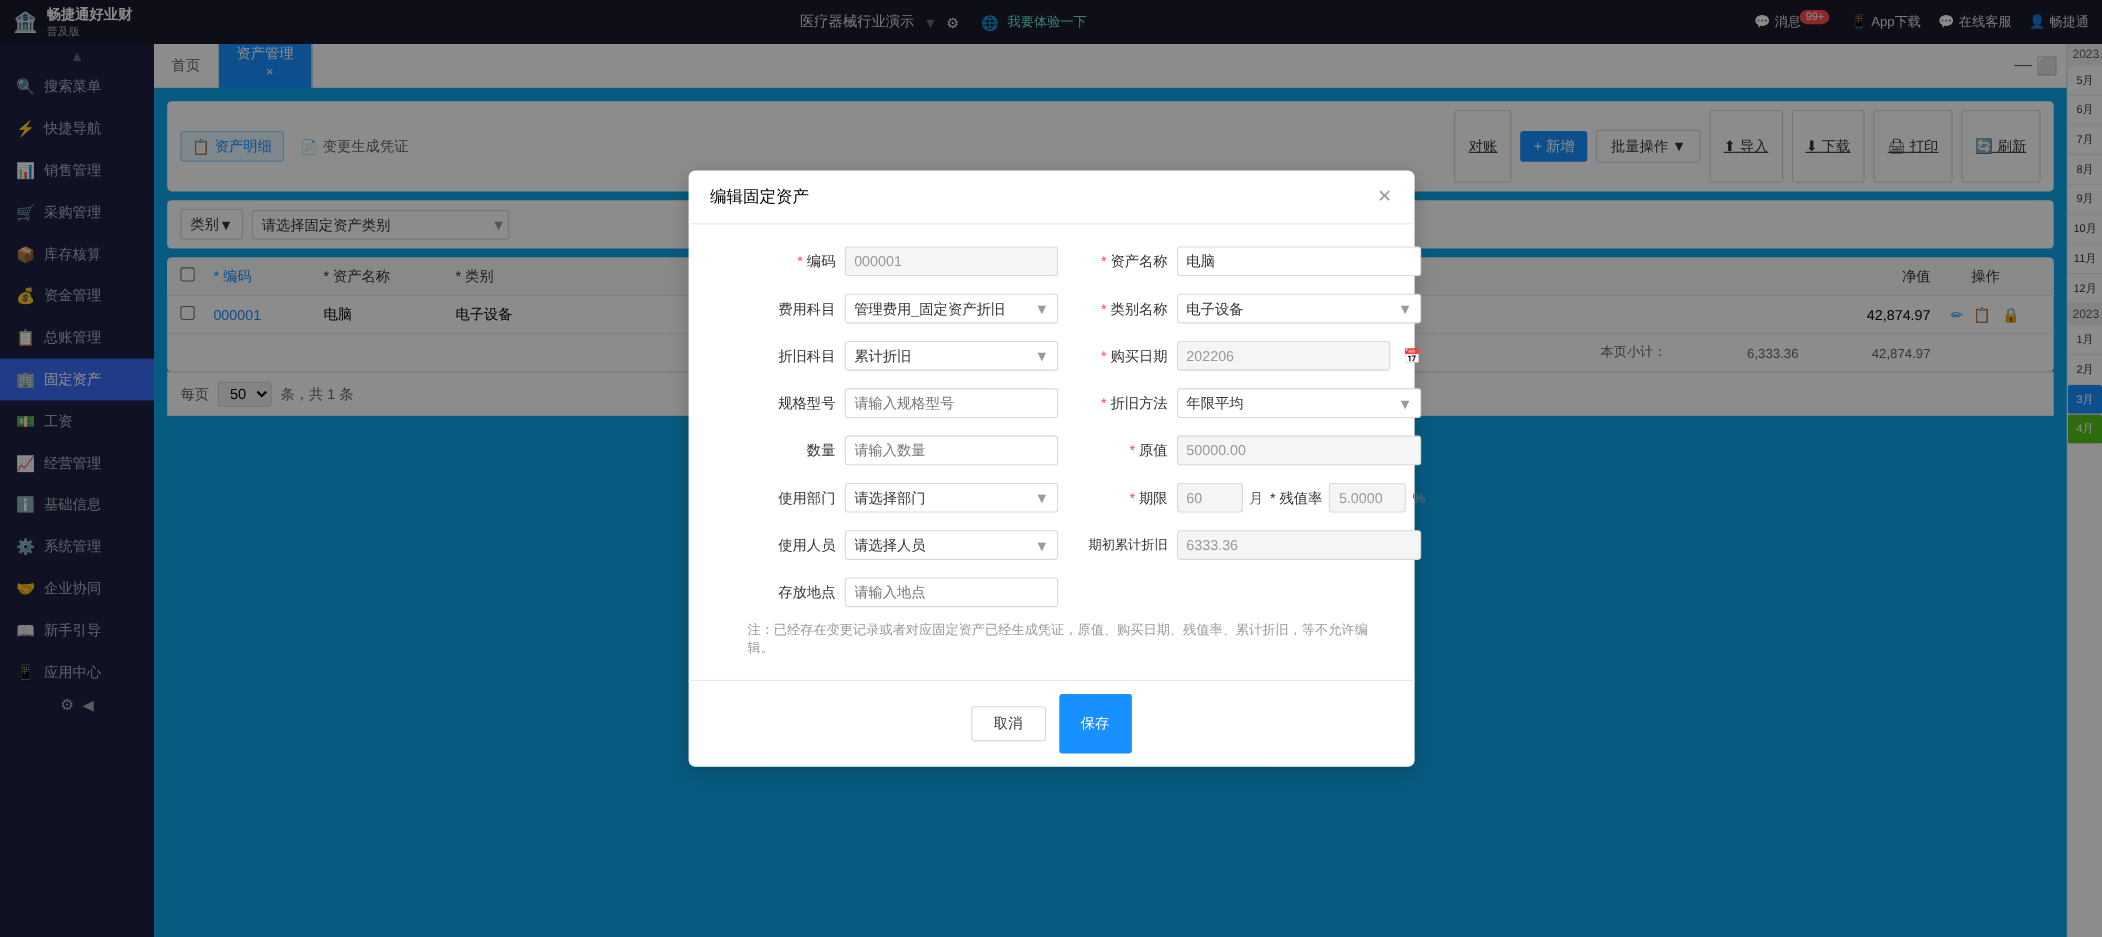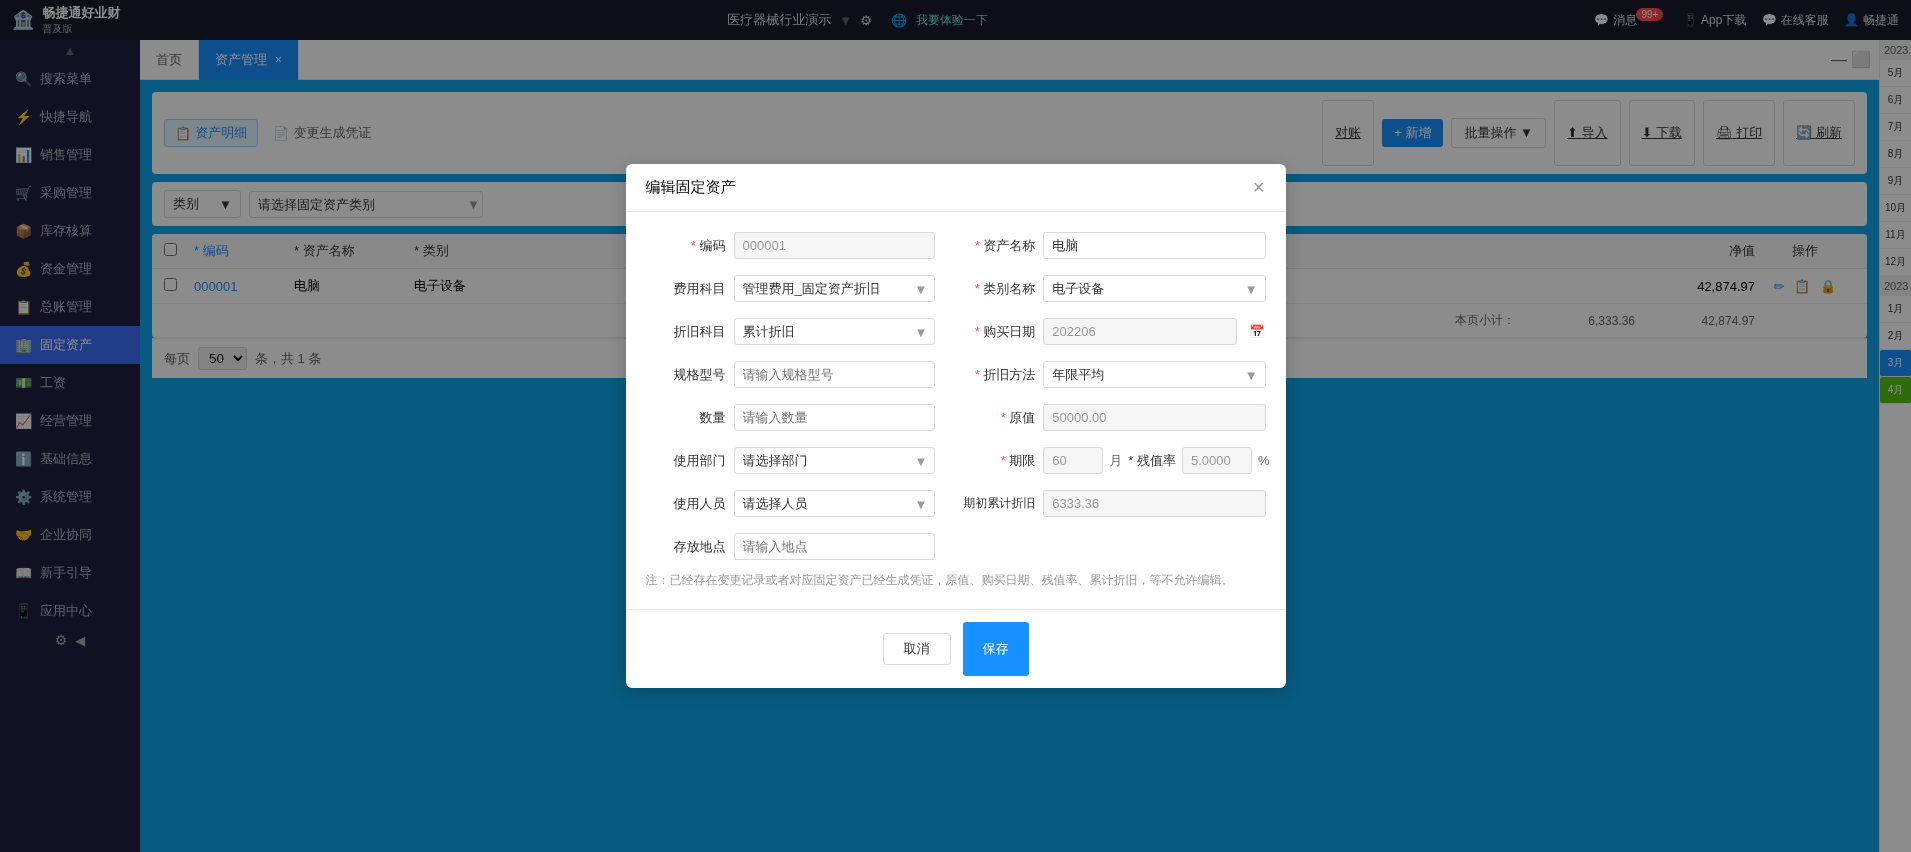--- a/index.html
+++ b/index.html
@@ -44,20 +44,21 @@
     
     
     .tab-bar {
       height: 40px; background: #fff; display: flex; align-items: center;
       border-bottom: 1px solid #e8e8e8; padding: 0 0px; flex-shrink: 0;
     }
     .tab-item {
       height: 40px; display: flex; align-items: center; padding: 0 16px;
       border-right: 1px solid #e8e8e8; cursor: pointer; font-size: 13px; color: #666;
       position: relative;
+      flex-direction: column;
     }
     .tab-item.active { background: #1890ff; color: #fff; }
     .tab-item .tab-close { margin-left: 8px; color: #fff; font-size: 12px; }
     .tab-item-home { padding: 0 16px; height: 40px; display: flex; align-items: center; color: #666; font-size: 13px; cursor: pointer; border-right: 1px solid #e8e8e8; }
     
     
     .page-content { flex: 1; padding: 12px; overflow: auto; position: relative; }
     
     
     .page-toolbar {
@@ -74,21 +75,21 @@
     .asset-tabs { display: flex; align-items: center; gap: 4px; }
     .asset-tab { padding: 4px 10px; border-radius: 3px; cursor: pointer; font-size: 13px; display: flex; align-items: center; gap: 4px; }
     .asset-tab.active { background: #e6f7ff; color: #1890ff; border: 1px solid #91d5ff; }
     .asset-tab.inactive { color: #666; border: 1px solid transparent; }
     
     
     .filter-bar {
       background: #fff; padding: 8px 12px; display: flex; align-items: center; gap: 8px;
       margin-bottom: 8px; border-radius: 4px;
     }
-    .filter-select { border: 1px solid #d9d9d9; border-radius: 3px; padding: 4px 8px; font-size: 13px; color: #333; cursor: pointer; display: flex; align-items: center; gap: 20px; }
+    .filter-select { border: 1px solid #d9d9d9; border-radius: 3px; padding: 4px 8px; font-size: 13px; color: #333; cursor: pointer; display: flex; align-items: center; gap: 0; }
     
     
     .data-table { background: #fff; border-radius: 4px; overflow: hidden; }
     .table-head { display: flex; align-items: center; background: #fafafa; border-bottom: 1px solid #e8e8e8; padding: 8px 12px; font-size: 13px; color: #333; font-weight: 500; }
     .table-row { display: flex; align-items: center; padding: 8px 12px; border-bottom: 1px solid #f0f0f0; font-size: 13px; }
     .col-checkbox { width: 30px; }
     .col-code { width: 100px; color: #1890ff; }
     .col-name { width: 120px; }
     .col-type { width: 100px; }
     .col-date { width: 80px; text-align: center; }
@@ -122,21 +123,21 @@
     .modal {
       background: #fff; border-radius: 6px; width: 660px;
       box-shadow: 0 4px 20px rgba(0,0,0,0.2); position: relative;
     }
     .modal-header {
       padding: 14px 20px; border-bottom: 1px solid #e8e8e8;
       display: flex; align-items: center; justify-content: space-between;
       font-size: 15px; font-weight: 500;
     }
     .modal-close { cursor: pointer; color: #999; font-size: 16px; }
-    .modal-body { padding: 20px; }
+    .modal-body { padding: 20px; margin-left: 34px; }
     .modal-footer {
       padding: 12px 20px; border-top: 1px solid #e8e8e8;
       display: flex; align-items: center; justify-content: center; gap: 12px;
     }
     
     
     .form-grid { display: grid; grid-template-columns: 1fr 1fr; gap: 16px 20px; }
     .form-row { display: flex; align-items: center; gap: 8px; }
     .form-label { width: 80px; text-align: right; font-size: 13px; color: #333; flex-shrink: 0; }
     .form-label.required::before { content: '* '; color: #ff4d4f; }

